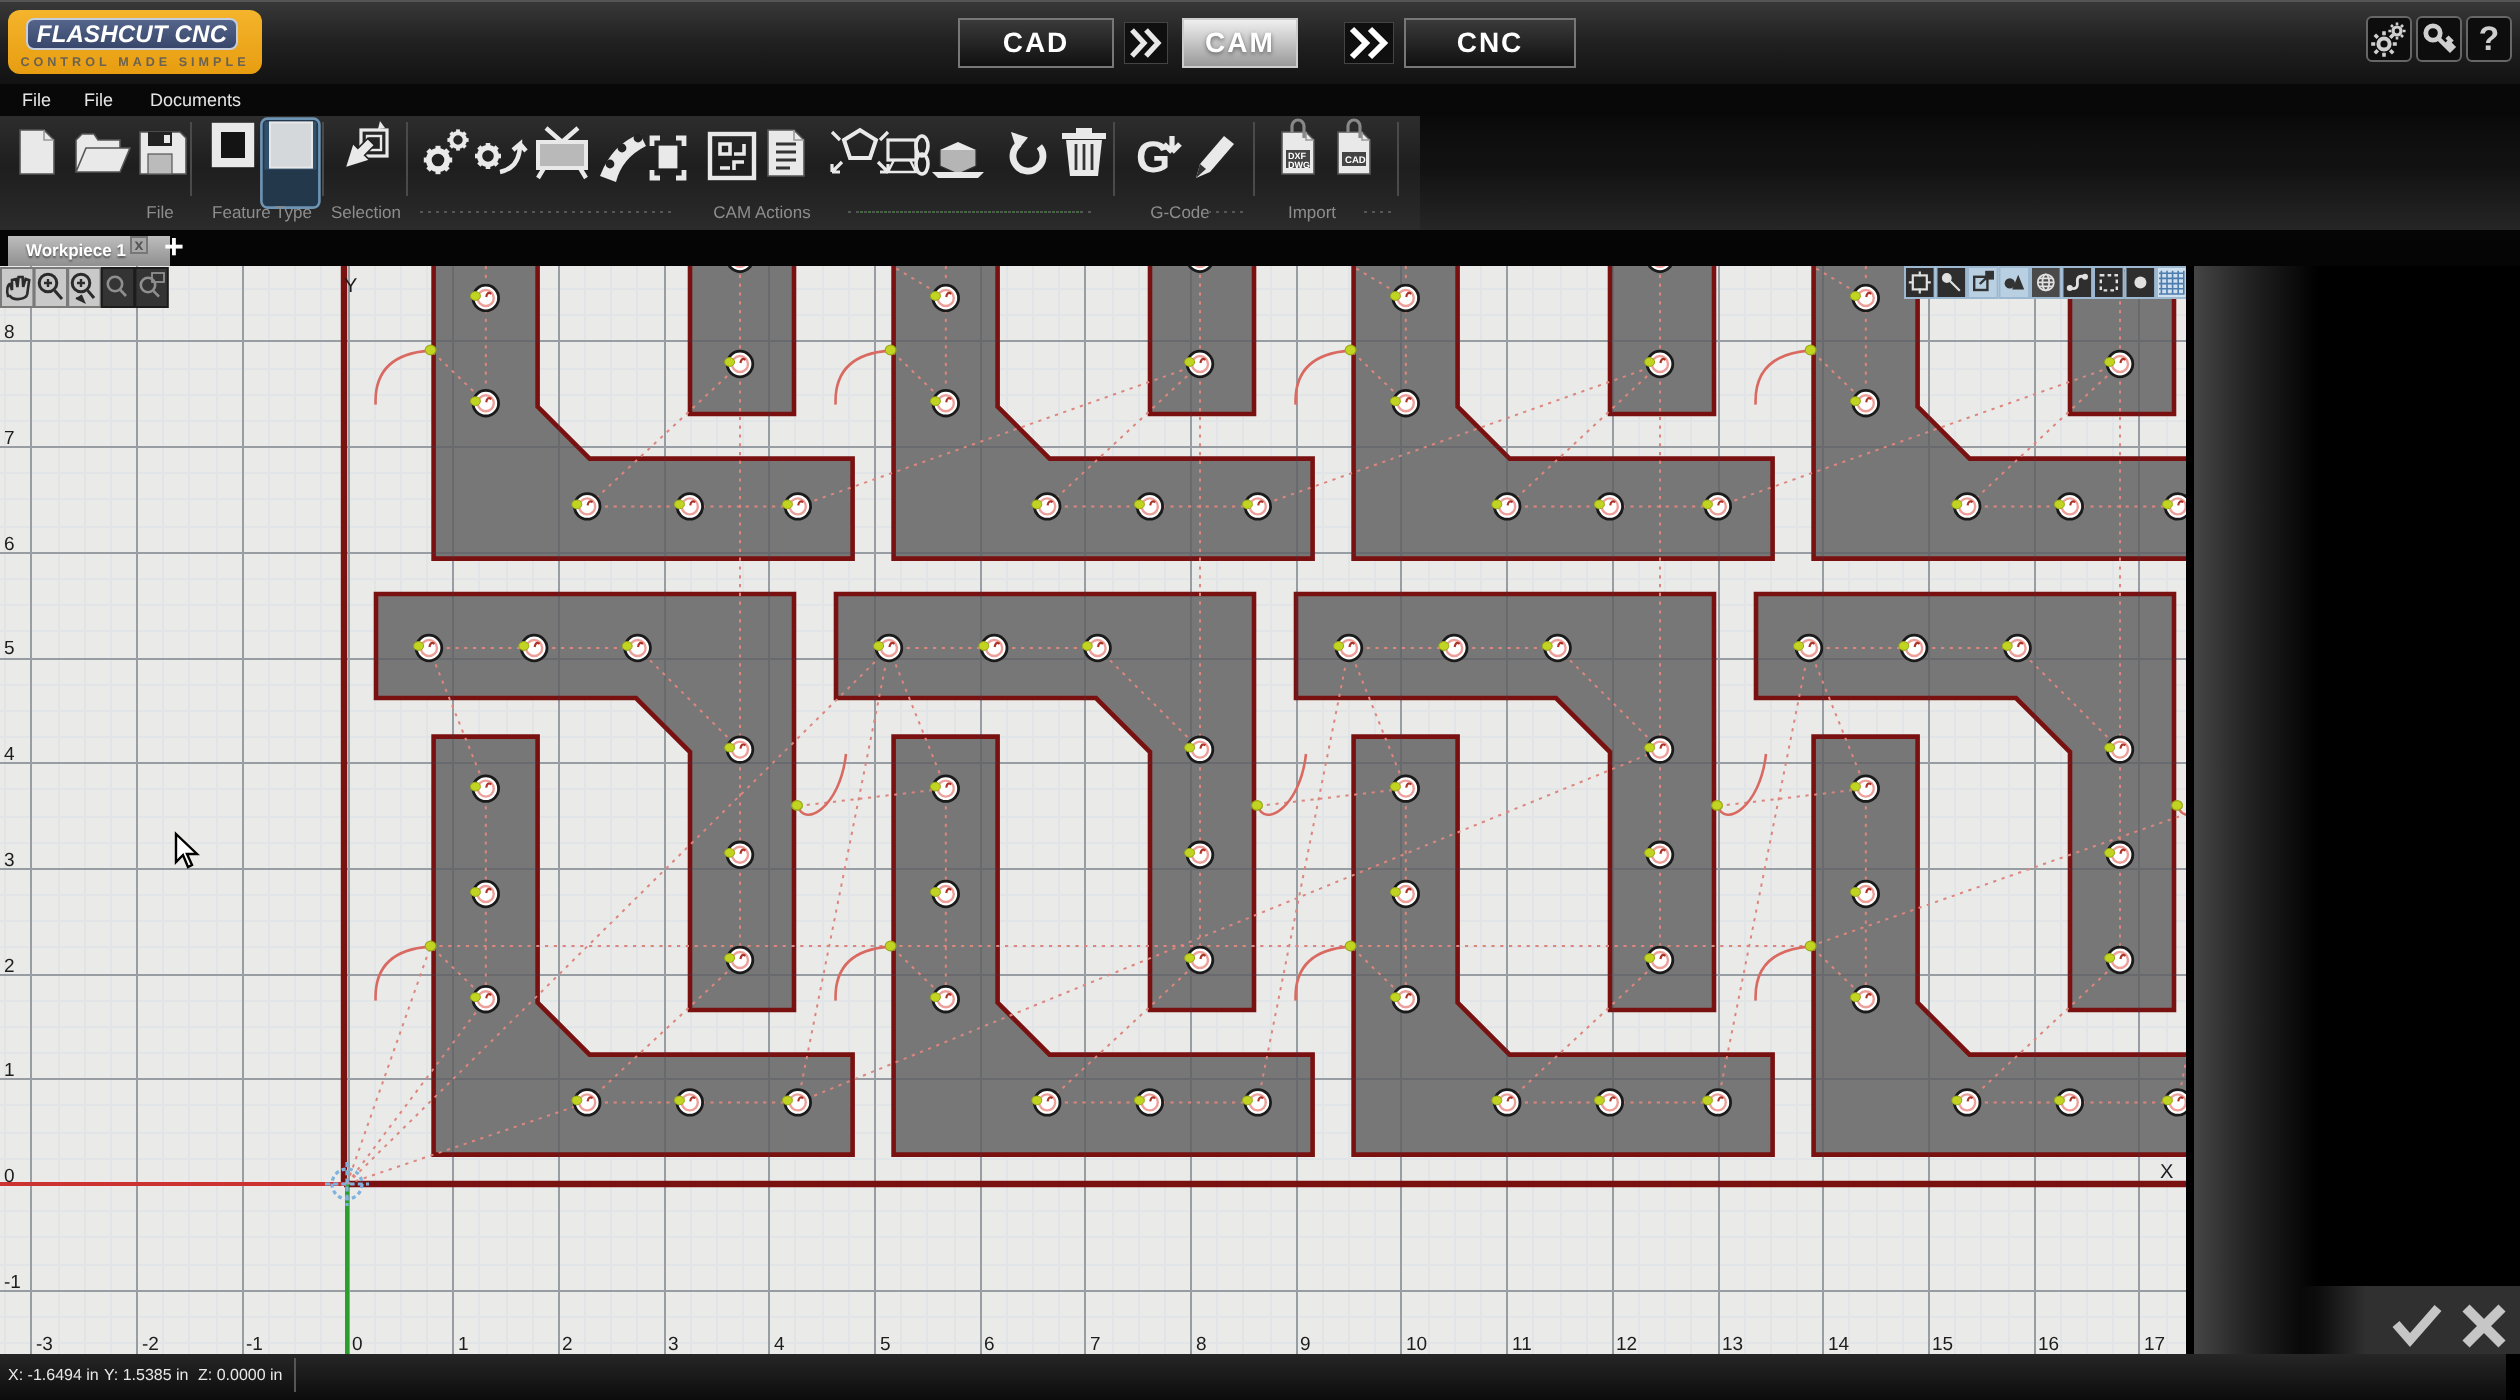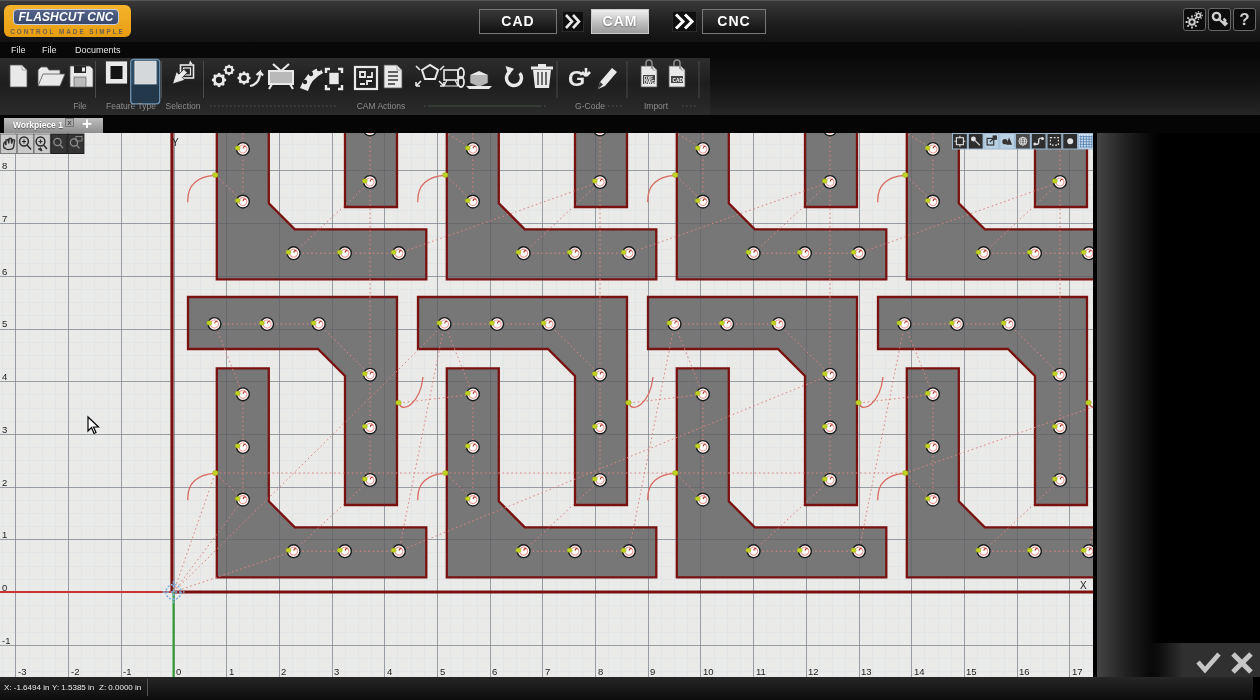--- a/index.html
+++ b/index.html
@@ -9,21 +9,21 @@
 #steps { position:absolute; left:479px; top:9px; height:25px; }
 .step { position:absolute; top:0; height:25px; border:1px solid #777; color:#fff; font-weight:bold; font-size:14px; text-align:center; line-height:23px; letter-spacing:1px; }
 .dark { background:linear-gradient(#3a3a3a,#101010); }
 #cam { background:linear-gradient(#efefef,#9a9a9a); border-color:#ccc; }
 .chev { position:absolute; top:2px; height:21px; }
 #menubar { position:absolute; left:0; top:42px; width:1260px; height:16px; background:#080808; color:#e6e6e6; font-size:9px; }
 #menubar span { position:absolute; top:3px; }
 #toolbarbg { position:absolute; left:0; top:58px; width:1260px; height:57px; background:linear-gradient(#2d2d2d,#1e1e1e 45%,#2b2b2b); }
 #toolbardark { position:absolute; left:710px; top:58px; width:550px; height:57px; background:linear-gradient(180deg, rgba(0,0,0,0.8), rgba(0,0,0,0.3) 60%, rgba(0,0,0,0.12)); }
 #tabbar { position:absolute; left:0; top:115px; width:1260px; height:18px; background:#050505; }
-#tab { position:absolute; left:4px; top:2.5px; width:99px; height:15.5px; background:linear-gradient(#bdbdbd,#8f8f8f); color:#fff; font-size:8.5px; font-weight:bold; text-align:left; padding-left:9px; line-height:15px; text-shadow:0 1px 1px #555; }
+#tab { position:absolute; left:4px; top:2.5px; width:81px; height:15.5px; background:linear-gradient(#bdbdbd,#8f8f8f); color:#fff; font-size:8.5px; font-weight:bold; text-align:left; padding-left:9px; line-height:15px; text-shadow:0 1px 1px #555; }
 #tabx { position:absolute; left:65px; top:2.5px; width:9px; height:9px; background:#a8a8a8; border:1px solid #777; color:#555; font-size:8px; line-height:7px; text-align:center; font-weight:bold; }
 #tabplus { position:absolute; left:82px; top:-1px; color:#fff; font-size:17px; font-weight:bold; }
 #rpanel { position:absolute; left:1093px; top:133px; width:167px; height:544px; background:#000; }
 #rgrad { position:absolute; left:4px; top:0; width:62px; height:544px; background:linear-gradient(to right,#454545,#222 45%,#000); }
 #statusbar { position:absolute; left:0; top:677px; width:1253px; height:23px; background:linear-gradient(#262626,#0c0c0c); color:#e8e8e8; font-size:8px; }
 .tbtn { position:absolute; top:8px; width:23px; height:23px; background:#0d0d0d; border:1px solid #666; border-radius:3px; }
 </style></head>
 <body>
 <div id="topbar"></div>
 <div id="logo">
@@ -34,21 +34,21 @@
  <div class="step dark" style="left:0;width:78px">CAD</div>
  <svg class="chev" style="left:83px" width="22" height="21" viewBox="0 0 22 21">
       <rect x="0" y="0" width="22" height="21" fill="#0f0f0f" stroke="#444"></rect>
       <path d="M4,4 l6,6.5 -6,6.5 M11,4 l6,6.5 -6,6.5" stroke="#e8e8e8" stroke-width="2.6" fill="none"></path>
     </svg>
  <div class="step" id="cam" style="left:112px;width:58px;color:#fff;text-shadow:0 1px 2px #666">CAM</div>
  <svg class="chev" style="left:193px" width="25" height="21" viewBox="0 0 25 21">
       <rect x="0" y="0" width="25" height="21" fill="#0f0f0f" stroke="#444"></rect>
       <path d="M4,3.5 l7,7 -7,7 M13,3.5 l7,7 -7,7" stroke="#fff" stroke-width="3" fill="none"></path>
     </svg>
- <div class="step dark" style="left:223px;width:64px">CNC</div>
+ <div class="step dark" style="left:223px;width:86px">CNC</div>
 </div>
 <div class="tbtn" style="left:1183px"><svg width="21" height="21" viewBox="0 0 21 21">
       <g fill="none" stroke="#cfcfcf">
         <circle cx="8" cy="13" r="2.8" stroke-width="2"></circle>
         <path d="M8,8.6v-2 M8,17.4v2 M3.6,13h-2 M12.4,13h2 M4.9,9.9l-1.5,-1.5 M11.1,9.9l1.5,-1.5 M4.9,16.1l-1.5,1.5 M11.1,16.1l1.5,1.5" stroke-width="1.8"></path>
         <circle cx="14.5" cy="6.5" r="2" stroke-width="1.6"></circle>
         <path d="M14.5,3.6v-1.4 M14.5,9.4v1.4 M11.6,6.5h-1.4 M17.4,6.5h1.4 M12.5,4.5l-1,-1 M16.5,4.5l1,-1 M12.5,8.5l-1,1 M16.5,8.5l1,1" stroke-width="1.3"></path>
       </g>
     </svg></div>
 <div class="tbtn" style="left:1208px"><svg width="21" height="21" viewBox="0 0 21 21">

